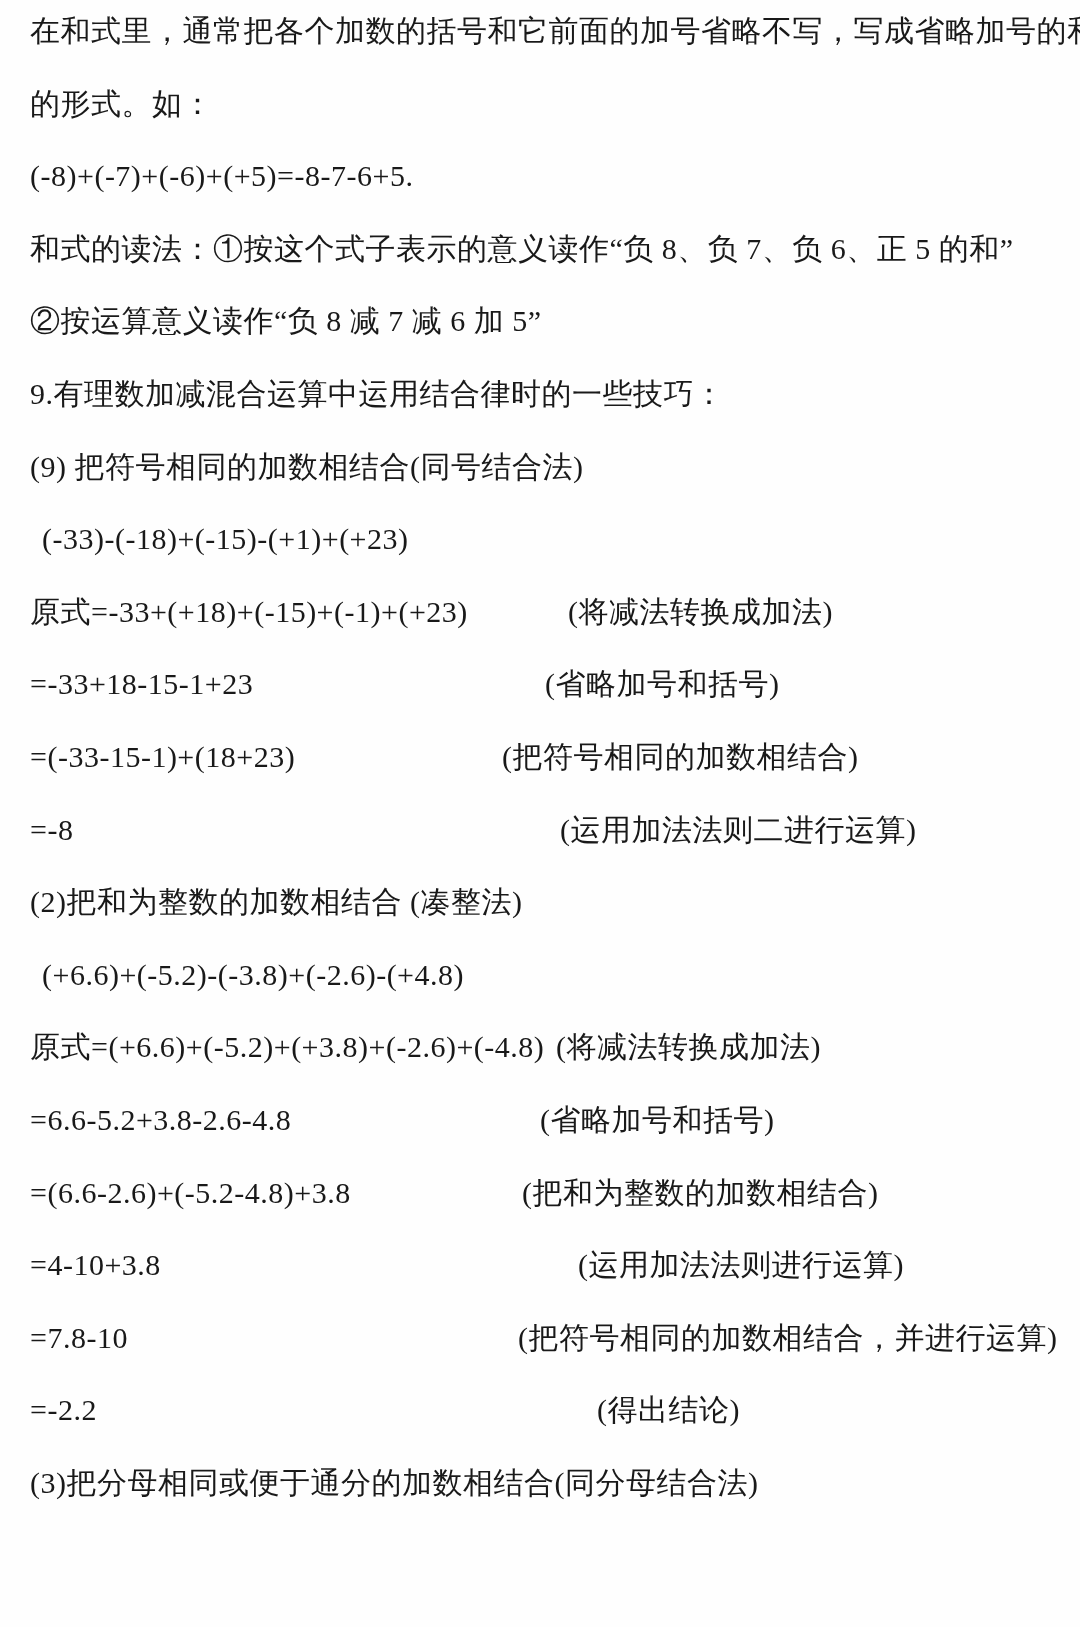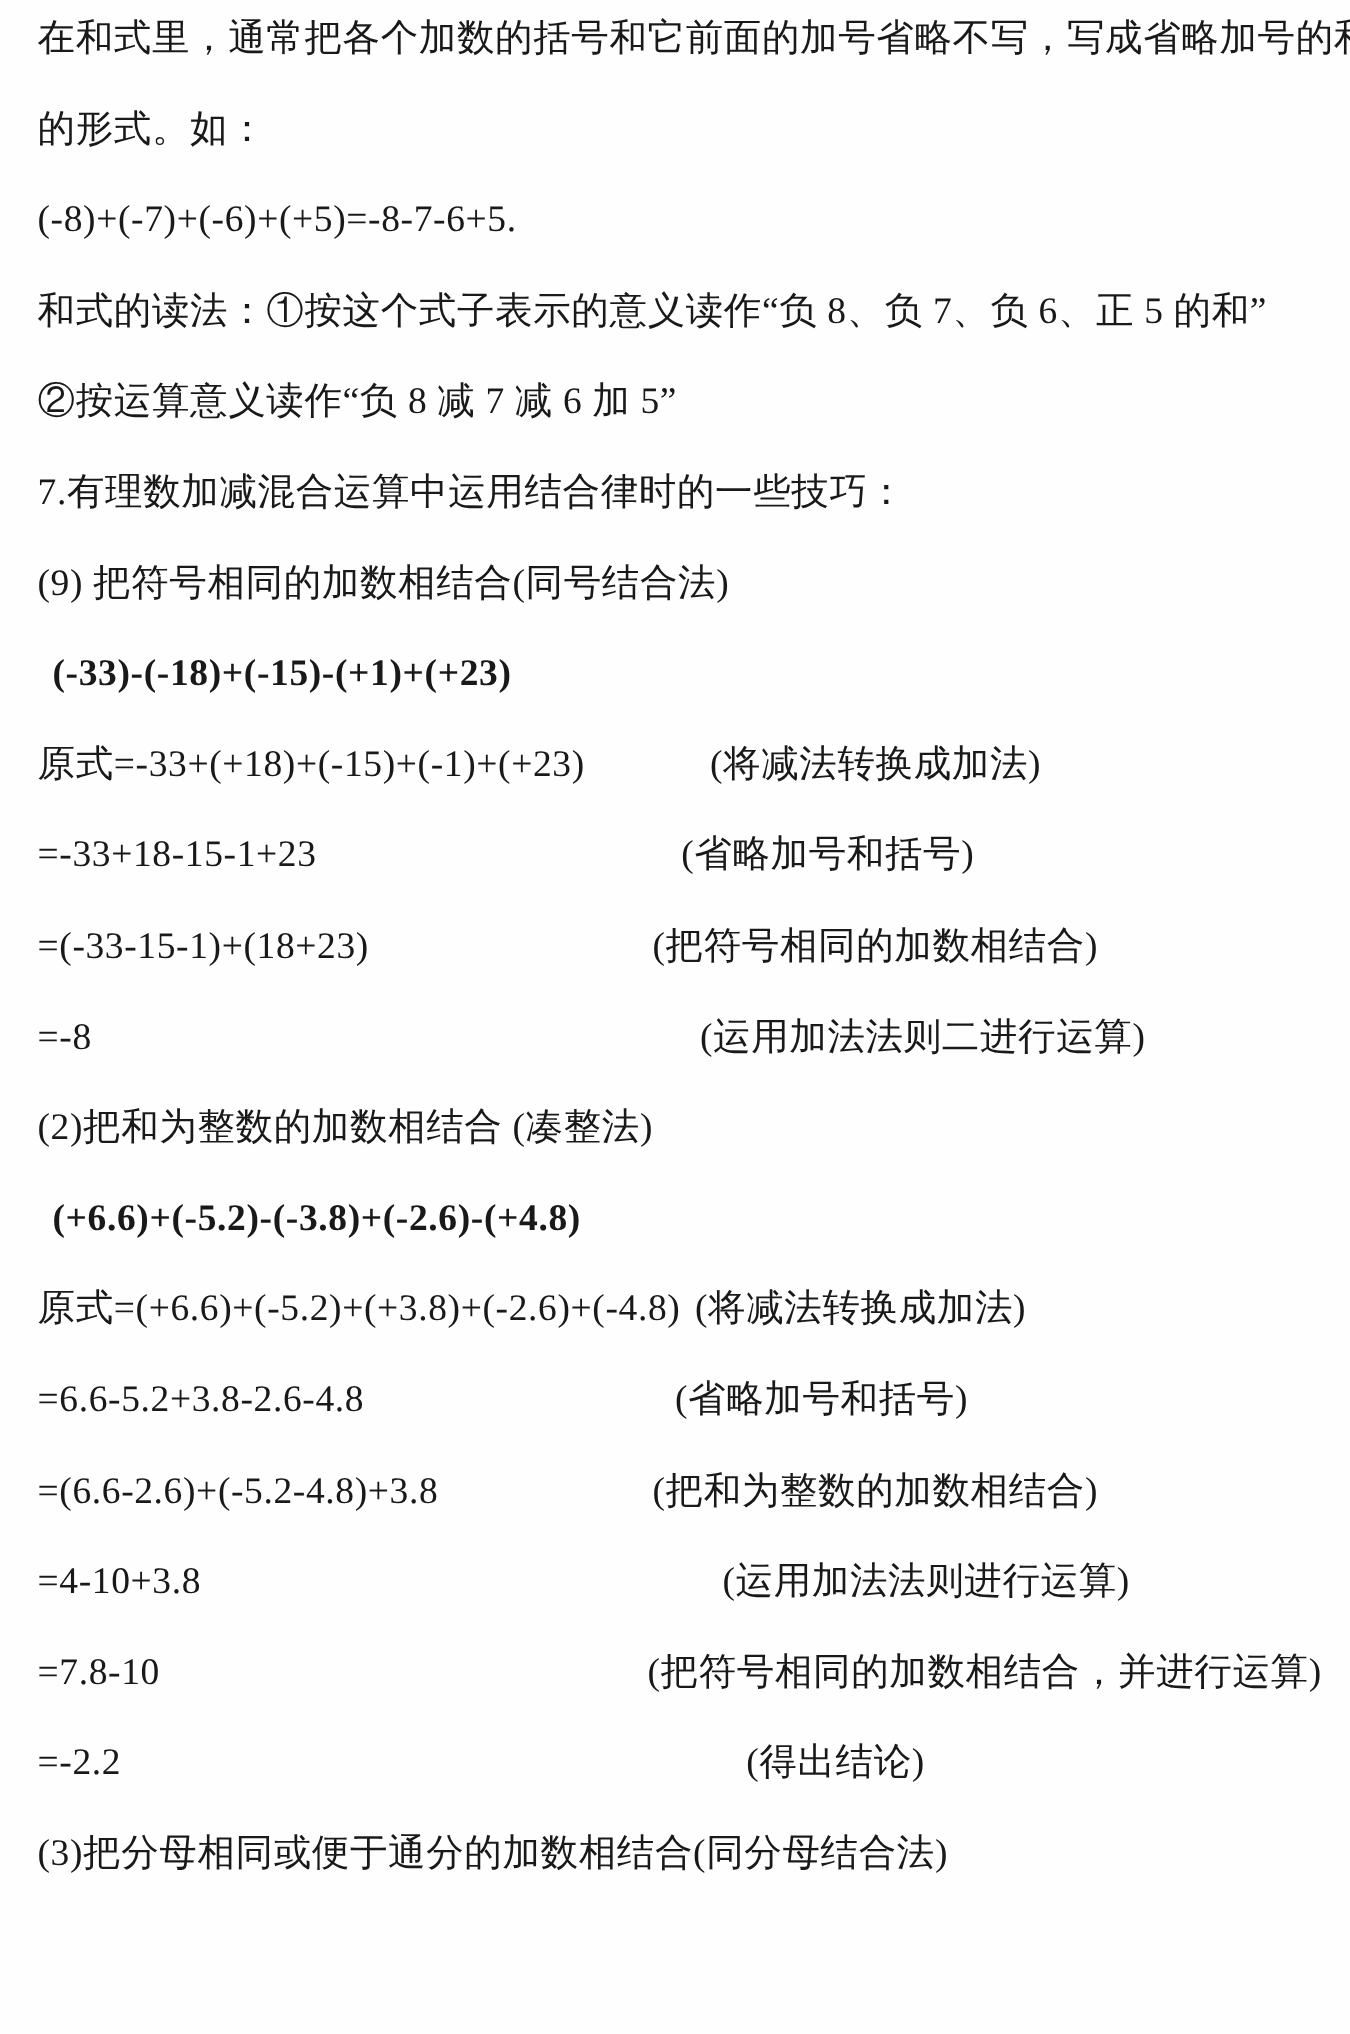--- a/index.html
+++ b/index.html
@@ -19,32 +19,32 @@
 
   .line {
     position: relative;
     height: 72.6px;
     font-size: 30px;
     line-height: 1.25;
     white-space: nowrap;
     letter-spacing: 0.5px;
   }
 
-  .indent { padding-left: 12px; font-weight: bold; }
+  .indent { padding-left: 12px; }
 
   .note {
     position: absolute;
     top: 0;
     text-align: center;
   }
 
   
   .m1-steps .step:nth-of-type(1) .note { left: 538px; }
   .m1-steps .step:nth-of-type(2) .note { left: 515px; }
-  .m1-steps .step:nth-of-type(3) .note { left: 492px; }
+  .m1-steps .step:nth-of-type(3) .note { left: 472px; }
   .m1-steps .step:nth-of-type(4) .note { left: 530px; }
   .m1-steps .step:nth-of-type(5) .note { left: 548px; }
 
   .m2-steps .step:nth-of-type(1) .note { left: 526px; }
   .m2-steps .step:nth-of-type(2) .note { left: 510px; }
   .m2-steps .step:nth-of-type(3) .note { left: 492px; }
   .m2-steps .step:nth-of-type(4) .note { left: 548px; }
   .m2-steps .step:nth-of-type(5) .note { left: 488px; }
   .m2-steps .step:nth-of-type(6) .note { left: 567px; }
 </style>
@@ -52,21 +52,21 @@
 <body>
 
 <div class="page">
 
   <div class="line">在和式里，通常把各个加数的括号和它前面的加号省略不写，写成省略加号的和</div>
   <div class="line">的形式。如：</div>
   <div class="line">(-8)+(-7)+(-6)+(+5)=-8-7-6+5.</div>
   <div class="line">和式的读法：①按这个式子表示的意义读作“负 8、负 7、负 6、正 5 的和”</div>
   <div class="line">②按运算意义读作“负 8 减 7 减 6 加 5”</div>
 
-  <div class="line">7.有理数加减混合运算中运用结合律时的一些技巧：</div>
+  <div class="line">9.有理数加减混合运算中运用结合律时的一些技巧：</div>
 
   <div class="line">(9) 把符号相同的加数相结合(同号结合法)</div>
   <div class="line indent">(-33)-(-18)+(-15)-(+1)+(+23)</div>
 
   <div class="m1-steps">
     <div class="line step">
       <span>原式=-33+(+18)+(-15)+(-1)+(+23)</span>
       <span class="note">(将减法转换成加法)</span>
     </div>
     <div class="line step">

